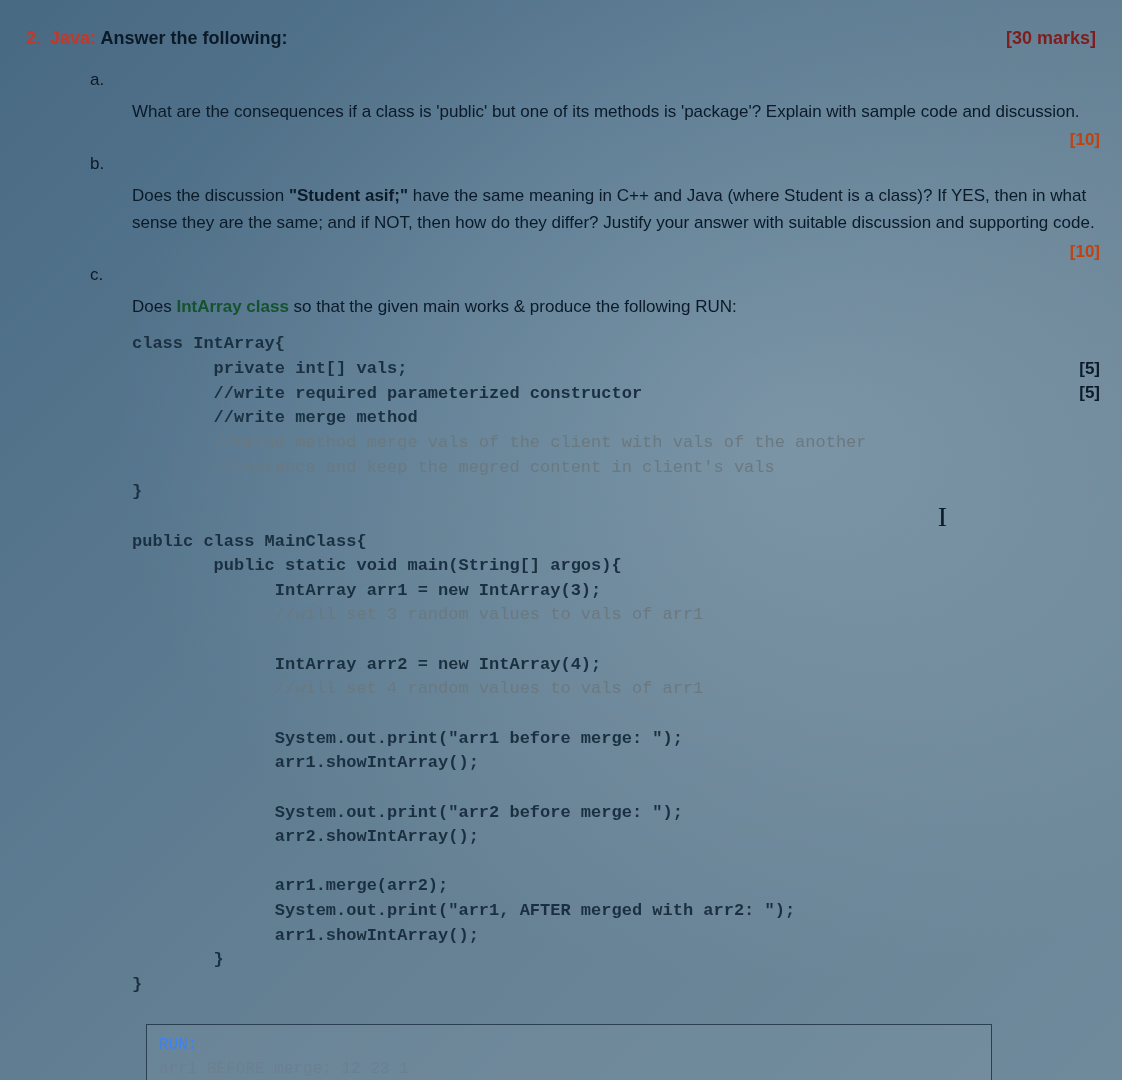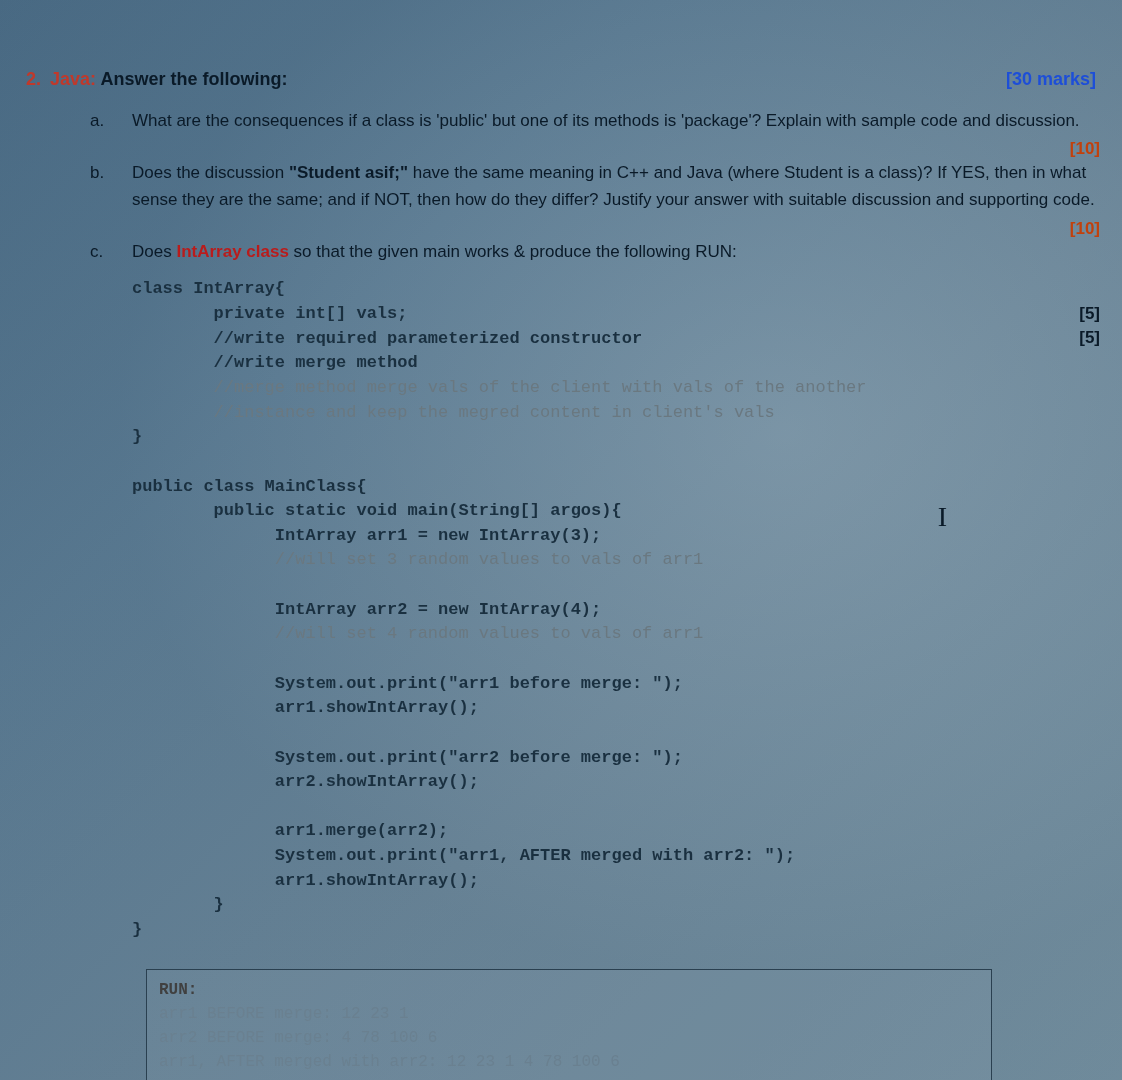--- a/index.html
+++ b/index.html
@@ -27,45 +27,45 @@
   .q-head {
     display: flex;
     justify-content: space-between;
     align-items: baseline;
     font-size: 18px;
     font-weight: 600;
   }
   .q-num { color: #c0392b; }
   .q-topic { color: #c0392b; margin-left: 4px;}
   .q-rest { color: #0a1a28; }
-  .marks-total { color: #1d4ed8; font-weight: 700; margin-top: 41px; }
+  .marks-total { color: #7f1d1d; font-weight: 700; }
   .sub-list {
     margin: 18px 0 0 64px;
   }
   .sub-item {
     display: flex;
     gap: 20px;
     margin-bottom: 26px;
     font-size: 17px;
     line-height: 1.55;
     color: #0a1a28;
   }
   .sub-label {
     min-width: 22px;
     font-weight: 400;
   }
-  .sub-body { flex: 1; position: relative; }
+  .sub-body { flex: 1; position: relative; margin-top: 32px; }
   .marks-inline {
     position: absolute;
     right: -4px;
     font-weight: 700;
     color: #c2410c;
   }
   .inline-bold { font-weight: 700; color: #0a1a28; }
-  .inline-red { font-weight: 700; color: #b91c1c; }
+  .inline-red { font-weight: 700; color: #14532d; }
   .code-area {
     font-family: "Courier New", monospace;
     font-size: 17px;
     line-height: 1.45;
     color: #2a3038;
     margin-top: 12px;
     white-space: pre;
   }
   .code-kw { font-weight: 700; color: #1a3040; }
   .code-cmt { color: #6a7880; }
@@ -80,21 +80,21 @@
     margin: 26px 0 0 120px;
     border: 1px solid #2a4050;
     width: 820px;
     padding: 8px 12px 14px 12px;
     font-family: "Courier New", monospace;
     font-size: 16px;
     line-height: 1.5;
     background: rgba(140,160,175,0.18);
     white-space: pre;
   }
-  .run-title { color: #404040; font-weight: 700; }
+  .run-title { color: #3b82f6; font-weight: 400; }
   .run-line { color: #6a8090; }
   .cursor-mark {
     position: absolute;
     font-family: "Times New Roman", serif;
     font-size: 28px;
     color: #0a1a28;
     right: 175px;
     top: 501px;
     pointer-events: none;
   }

